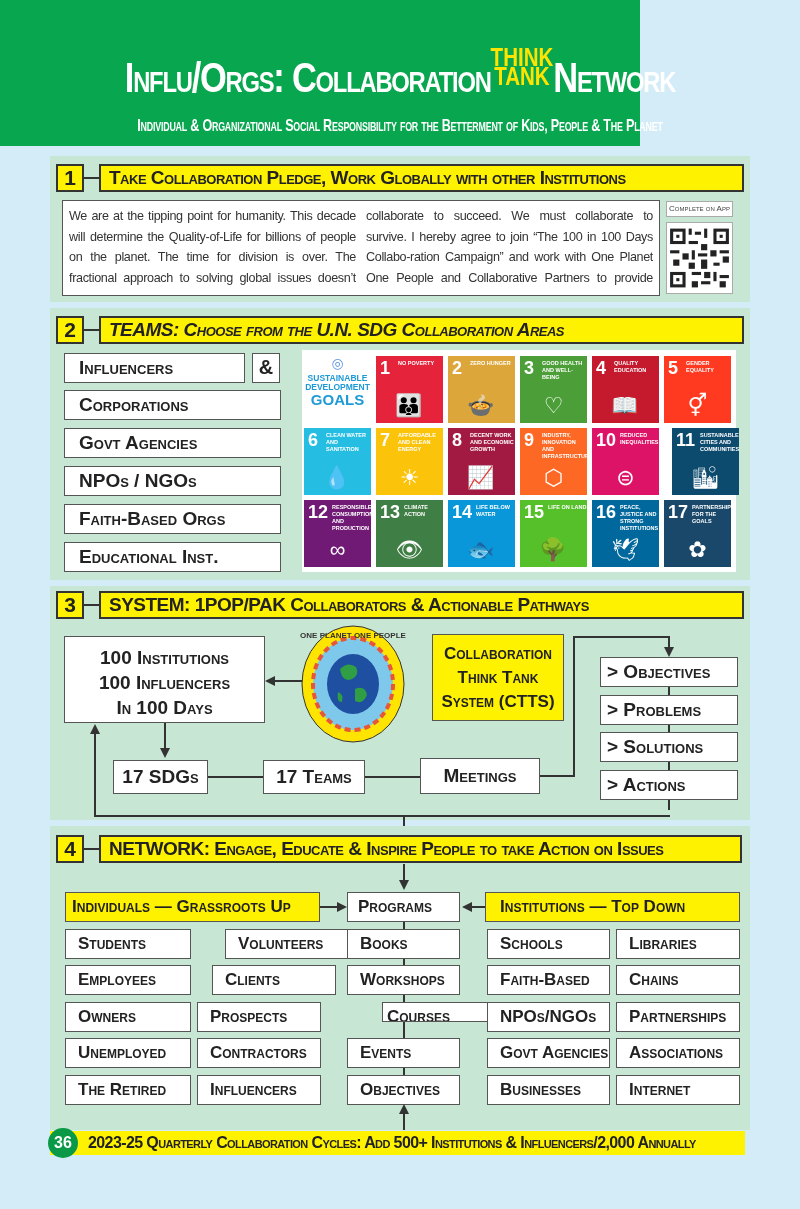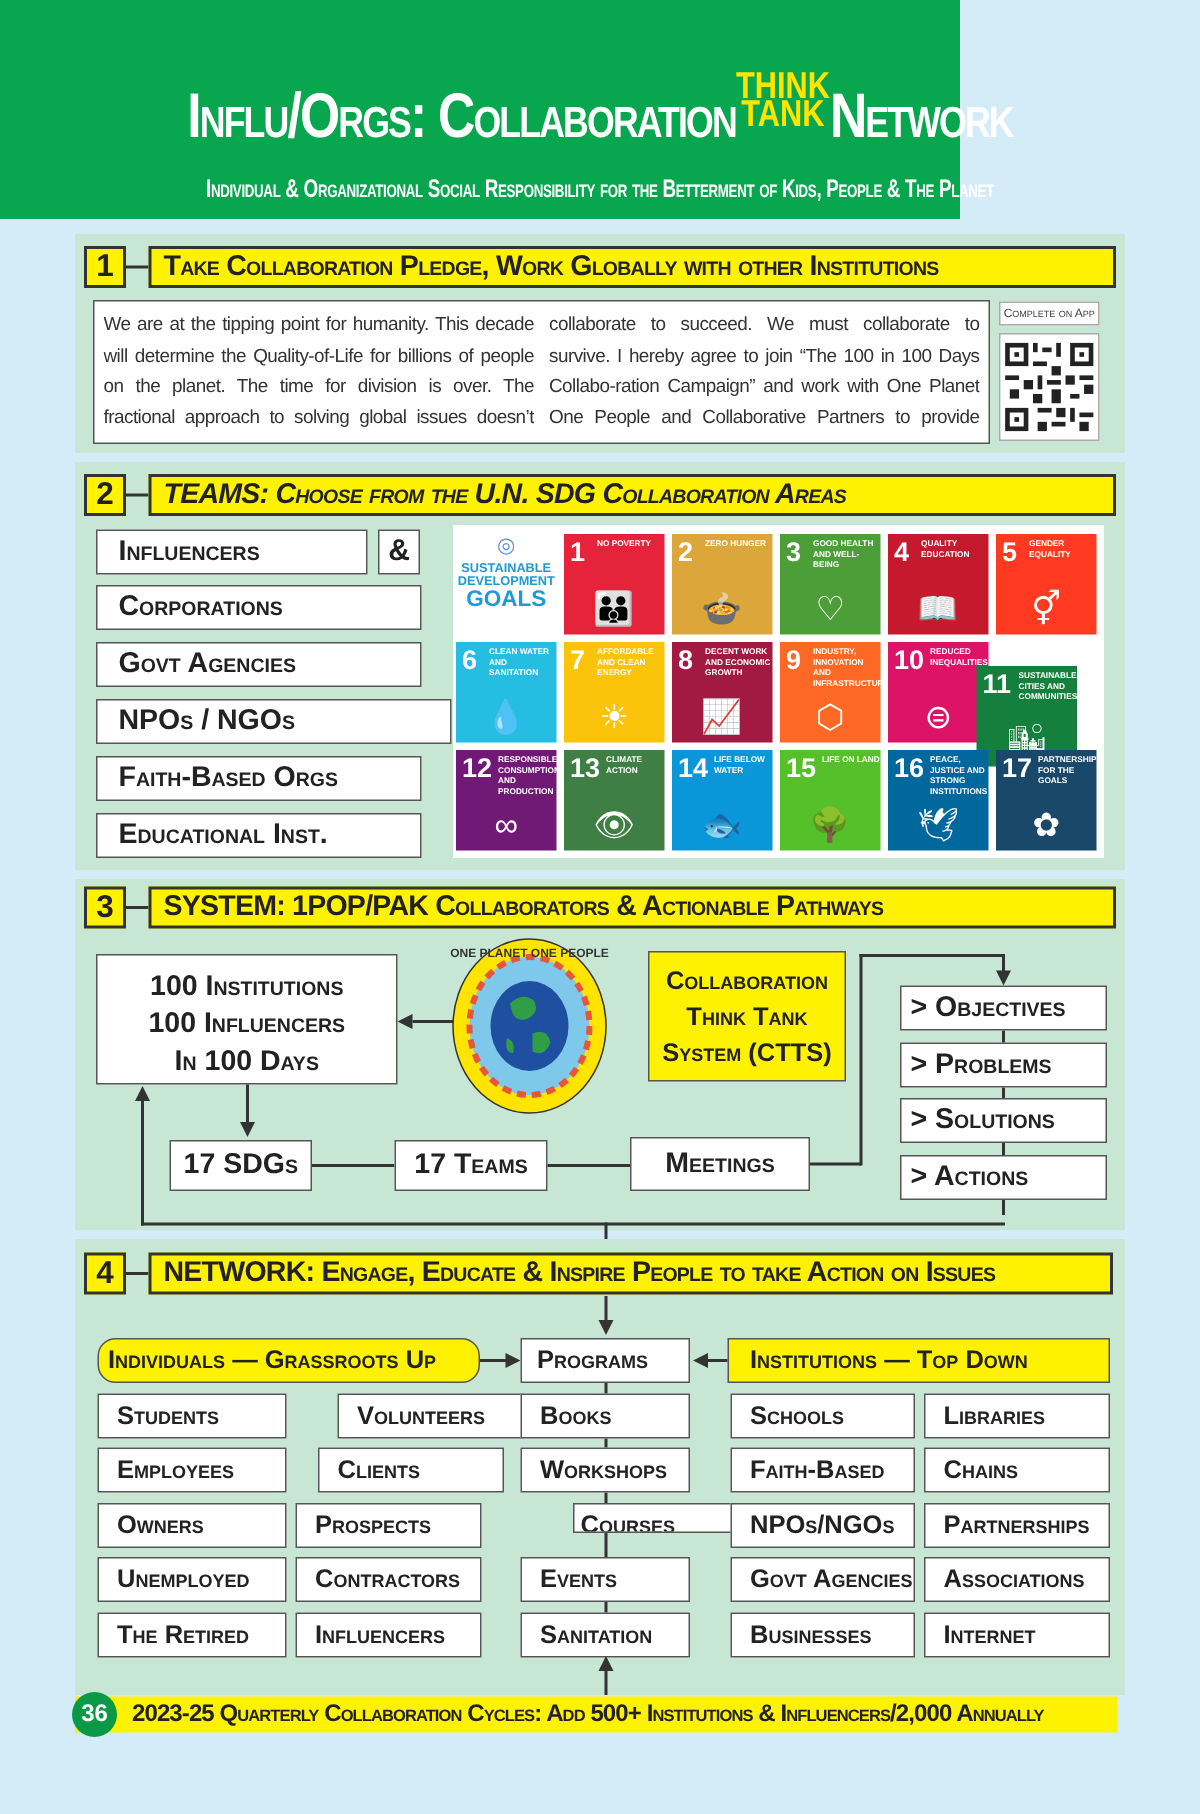--- a/index.html
+++ b/index.html
@@ -96,21 +96,21 @@
 <div class="panel" style="top:308px;height:272px;"></div>
 <div class="sechead" style="top:316px;">
   <div class="secnum">2</div>
   <div class="secdash"></div>
   <div class="sectitle" style="width:645px;font-style:italic;">TEAMS: Choose from the U.N. SDG Collaboration Areas</div>
 </div>
 <div class="box" style="left:64px;top:353px;width:181px;height:30px;font-size:19px;line-height:27px;padding-left:14px;">Influencers</div>
 <div class="box" style="left:252px;top:353px;width:28px;height:30px;font-size:20px;line-height:27px;text-align:center;">&amp;</div>
 <div class="box" style="left:64px;top:390px;width:217px;height:30px;font-size:19px;line-height:27px;padding-left:14px;">Corporations</div>
 <div class="box" style="left:64px;top:428px;width:217px;height:30px;font-size:19px;line-height:27px;padding-left:14px;">Govt Agencies</div>
-<div class="box" style="left:64px;top:466px;width:237px;height:30px;font-size:19px;line-height:27px;padding-left:14px;">NPOs / NGOs</div>
+<div class="box" style="left:64px;top:466px;width:217px;height:30px;font-size:19px;line-height:27px;padding-left:14px;">NPOs / NGOs</div>
 <div class="box" style="left:64px;top:504px;width:217px;height:30px;font-size:19px;line-height:27px;padding-left:14px;">Faith-Based Orgs</div>
 <div class="box" style="left:64px;top:542px;width:217px;height:30px;font-size:19px;line-height:27px;padding-left:14px;">Educational Inst.</div>
 
 <div class="sdg-wrap">
   <div style="position:absolute;left:2px;top:6px;width:67px;height:67px;text-align:center;">
     <div style="font-size:14px;color:#5b92e5;line-height:14px;">◎</div>
     <div style="font-size:8.5px;font-weight:bold;color:#1e9ad6;line-height:9px;margin-top:4px;">SUSTAINABLE</div>
     <div style="font-size:8.5px;font-weight:bold;color:#1e9ad6;line-height:9px;">DEVELOPMENT</div>
     <div style="font-size:15px;font-weight:bold;color:#1e9ad6;line-height:16px;">GOALS</div>
   </div>
@@ -158,21 +158,21 @@
       <div class="sdg" style="left: 218px; top: 78px; background: rgb(253, 105, 37);">
         <span class="n">9</span>
         <span class="t">Industry, Innovation and Infrastructure</span>
         <span class="ic">⬡</span>
       </div>
       <div class="sdg" style="left: 290px; top: 78px; background: rgb(221, 19, 103);">
         <span class="n">10</span>
         <span class="t" style="left: 28px;">Reduced Inequalities</span>
         <span class="ic">⊜</span>
       </div>
-      <div class="sdg" style="left: 349px; top: 78px; background: #15803d; margin-top: 16px;">
+      <div class="sdg" style="left: 370px; top: 78px; background: #0c4a6e;">
         <span class="n">11</span>
         <span class="t" style="left: 28px;">Sustainable Cities and Communities</span>
         <span class="ic">🏙</span>
       </div>
       <div class="sdg" style="left: 2px; top: 150px; background: #701a75;">
         <span class="n">12</span>
         <span class="t" style="left: 28px;">Responsible Consumption and Production</span>
         <span class="ic">∞</span>
       </div>
       <div class="sdg" style="left: 74px; top: 150px; background: rgb(63, 126, 68);">
@@ -255,21 +255,21 @@
 
 <div class="panel" style="top:826px;height:304px;"></div>
 <div class="sechead" style="top:835px;">
   <div class="secnum">4</div>
   <div class="secdash"></div>
   <div class="sectitle" style="width:643px;">NETWORK:  Engage, Educate &amp; Inspire People to take Action on Issues</div>
 </div>
 <div class="line" style="left:403px;top:864px;width:2px;height:18px;"></div>
 <div class="arrow-d" style="left:399px;top:880px;"></div>
 
-<div class="ybox" style="left:65px;top:892px;width:255px;height:30px;font-size:17px;line-height:27px;padding-left:6px;border-radius:12px;">Individuals — Grassroots Up</div>
+<div class="ybox" style="left:65px;top:892px;width:255px;height:30px;font-size:17px;line-height:27px;padding-left:6px;">Individuals — Grassroots Up</div>
 <div class="line" style="left:320px;top:906px;width:18px;height:2px;"></div>
 <div class="arrow-r" style="left:337px;top:902px;"></div>
 <div class="box" style="left:347px;top:892px;width:113px;height:30px;font-size:17px;line-height:27px;padding-left:10px;">Programs</div>
 <div class="arrow-l" style="left:462px;top:902px;"></div>
 <div class="line" style="left:471px;top:906px;width:16px;height:2px;"></div>
 <div class="ybox" style="left:485px;top:892px;width:255px;height:30px;font-size:17px;line-height:27px;padding-left:14px;">Institutions — Top Down</div>
 <div class="line" style="left:403px;top:922px;width:2px;height:160px;"></div>
 
 <div id="grid4">
     <div class="box" style="left: 65px; top: 929px; width: 126px; height: 30px; font-size: 17px; line-height: 27px; padding-left: 12px;">Students</div>
@@ -287,21 +287,21 @@
     <div class="box" style="left: 347px; top: 1002px; width: 113px; height: 20px; font-size: 17px; line-height: 27px; padding-left: 4px; margin-left: 35px;">Courses</div>
     <div class="box" style="left: 487px; top: 1002px; width: 123px; height: 30px; font-size: 17px; line-height: 27px; padding-left: 12px;">NPOs/NGOs</div>
     <div class="box" style="left: 616px; top: 1002px; width: 124px; height: 30px; font-size: 17px; line-height: 27px; padding-left: 12px;">Partnerships</div>
     <div class="box" style="left: 65px; top: 1038px; width: 126px; height: 30px; font-size: 17px; line-height: 27px; padding-left: 12px;">Unemployed</div>
     <div class="box" style="left: 197px; top: 1038px; width: 124px; height: 30px; font-size: 17px; line-height: 27px; padding-left: 12px;">Contractors</div>
     <div class="box" style="left: 347px; top: 1038px; width: 113px; height: 30px; font-size: 17px; line-height: 27px; padding-left: 12px;">Events</div>
     <div class="box" style="left: 487px; top: 1038px; width: 123px; height: 30px; font-size: 17px; line-height: 27px; padding-left: 12px;">Govt Agencies</div>
     <div class="box" style="left: 616px; top: 1038px; width: 124px; height: 30px; font-size: 17px; line-height: 27px; padding-left: 12px;">Associations</div>
     <div class="box" style="left: 65px; top: 1075px; width: 126px; height: 30px; font-size: 17px; line-height: 27px; padding-left: 12px;">The Retired</div>
     <div class="box" style="left: 197px; top: 1075px; width: 124px; height: 30px; font-size: 17px; line-height: 27px; padding-left: 12px;">Influencers</div>
-    <div class="box" style="left: 347px; top: 1075px; width: 113px; height: 30px; font-size: 17px; line-height: 27px; padding-left: 12px;">Sanitation</div>
+    <div class="box" style="left: 347px; top: 1075px; width: 113px; height: 30px; font-size: 17px; line-height: 27px; padding-left: 12px;">Objectives</div>
     <div class="box" style="left: 487px; top: 1075px; width: 123px; height: 30px; font-size: 17px; line-height: 27px; padding-left: 12px;">Businesses</div>
     <div class="box" style="left: 616px; top: 1075px; width: 124px; height: 30px; font-size: 17px; line-height: 27px; padding-left: 12px;">Internet</div>
   </div>
 
 <div class="line" style="left:403px;top:1106px;width:2px;height:24px;"></div>
 <div class="arrow-u" style="left:399px;top:1104px;"></div>
 
 <div class="footer">2023-25 Quarterly Collaboration Cycles: Add 500+ Institutions &amp; Influencers/2,000 Annually</div>
 <div class="pagenum">36</div>
 

